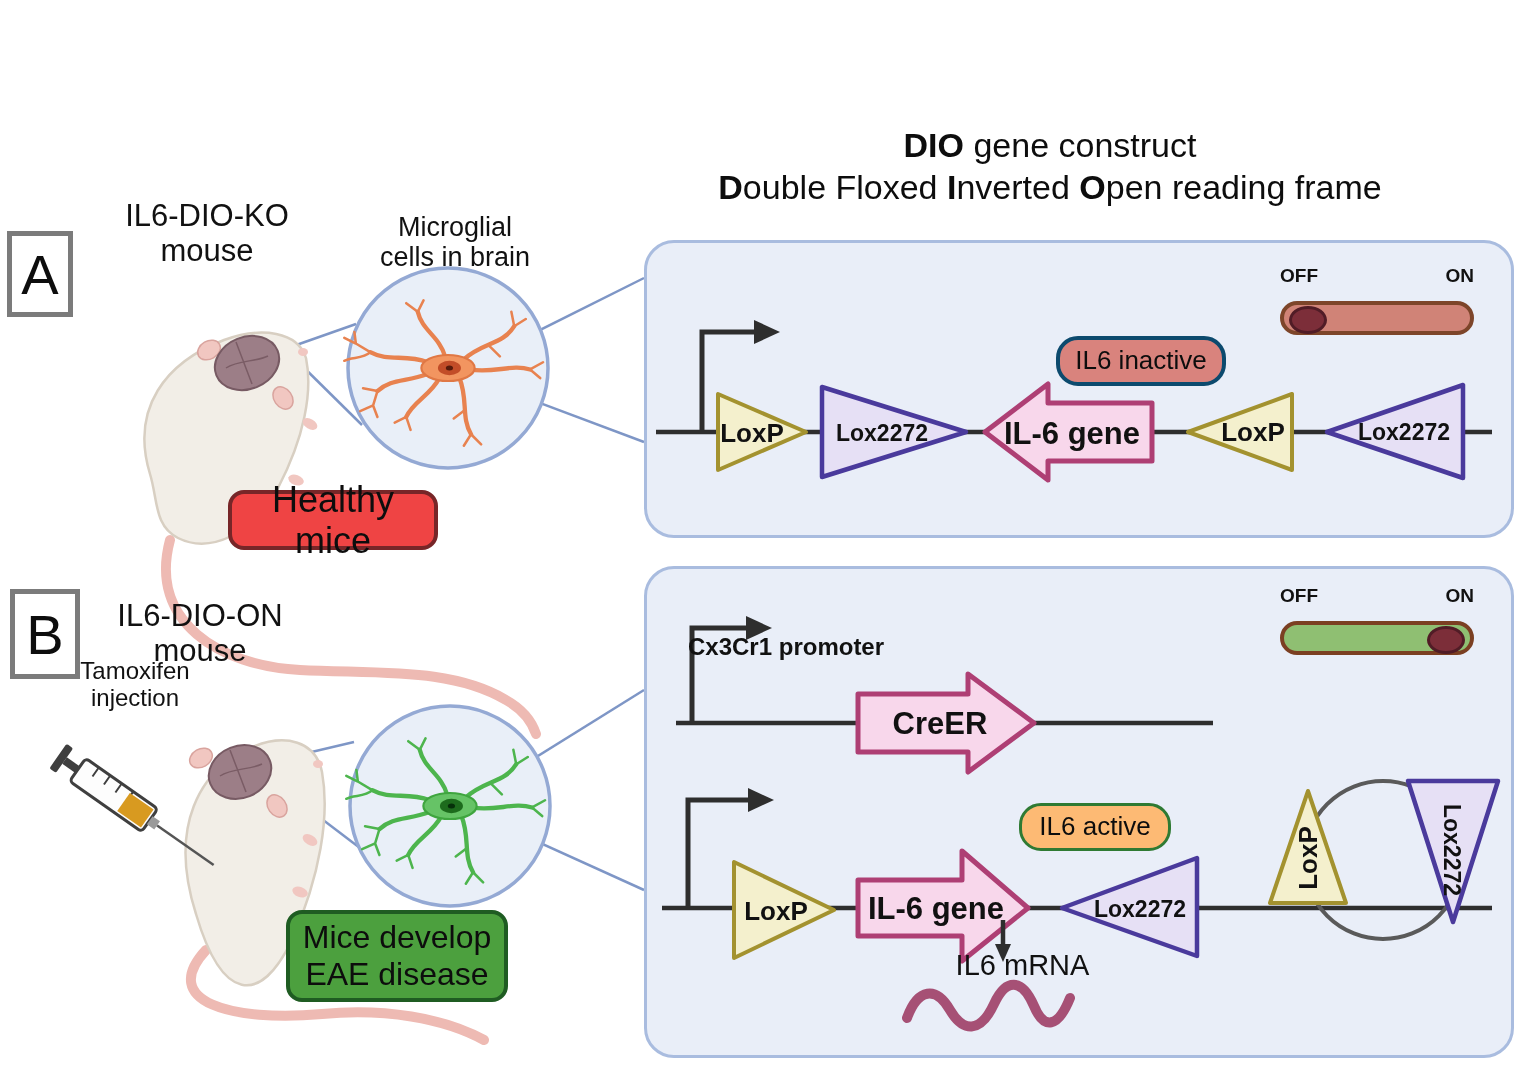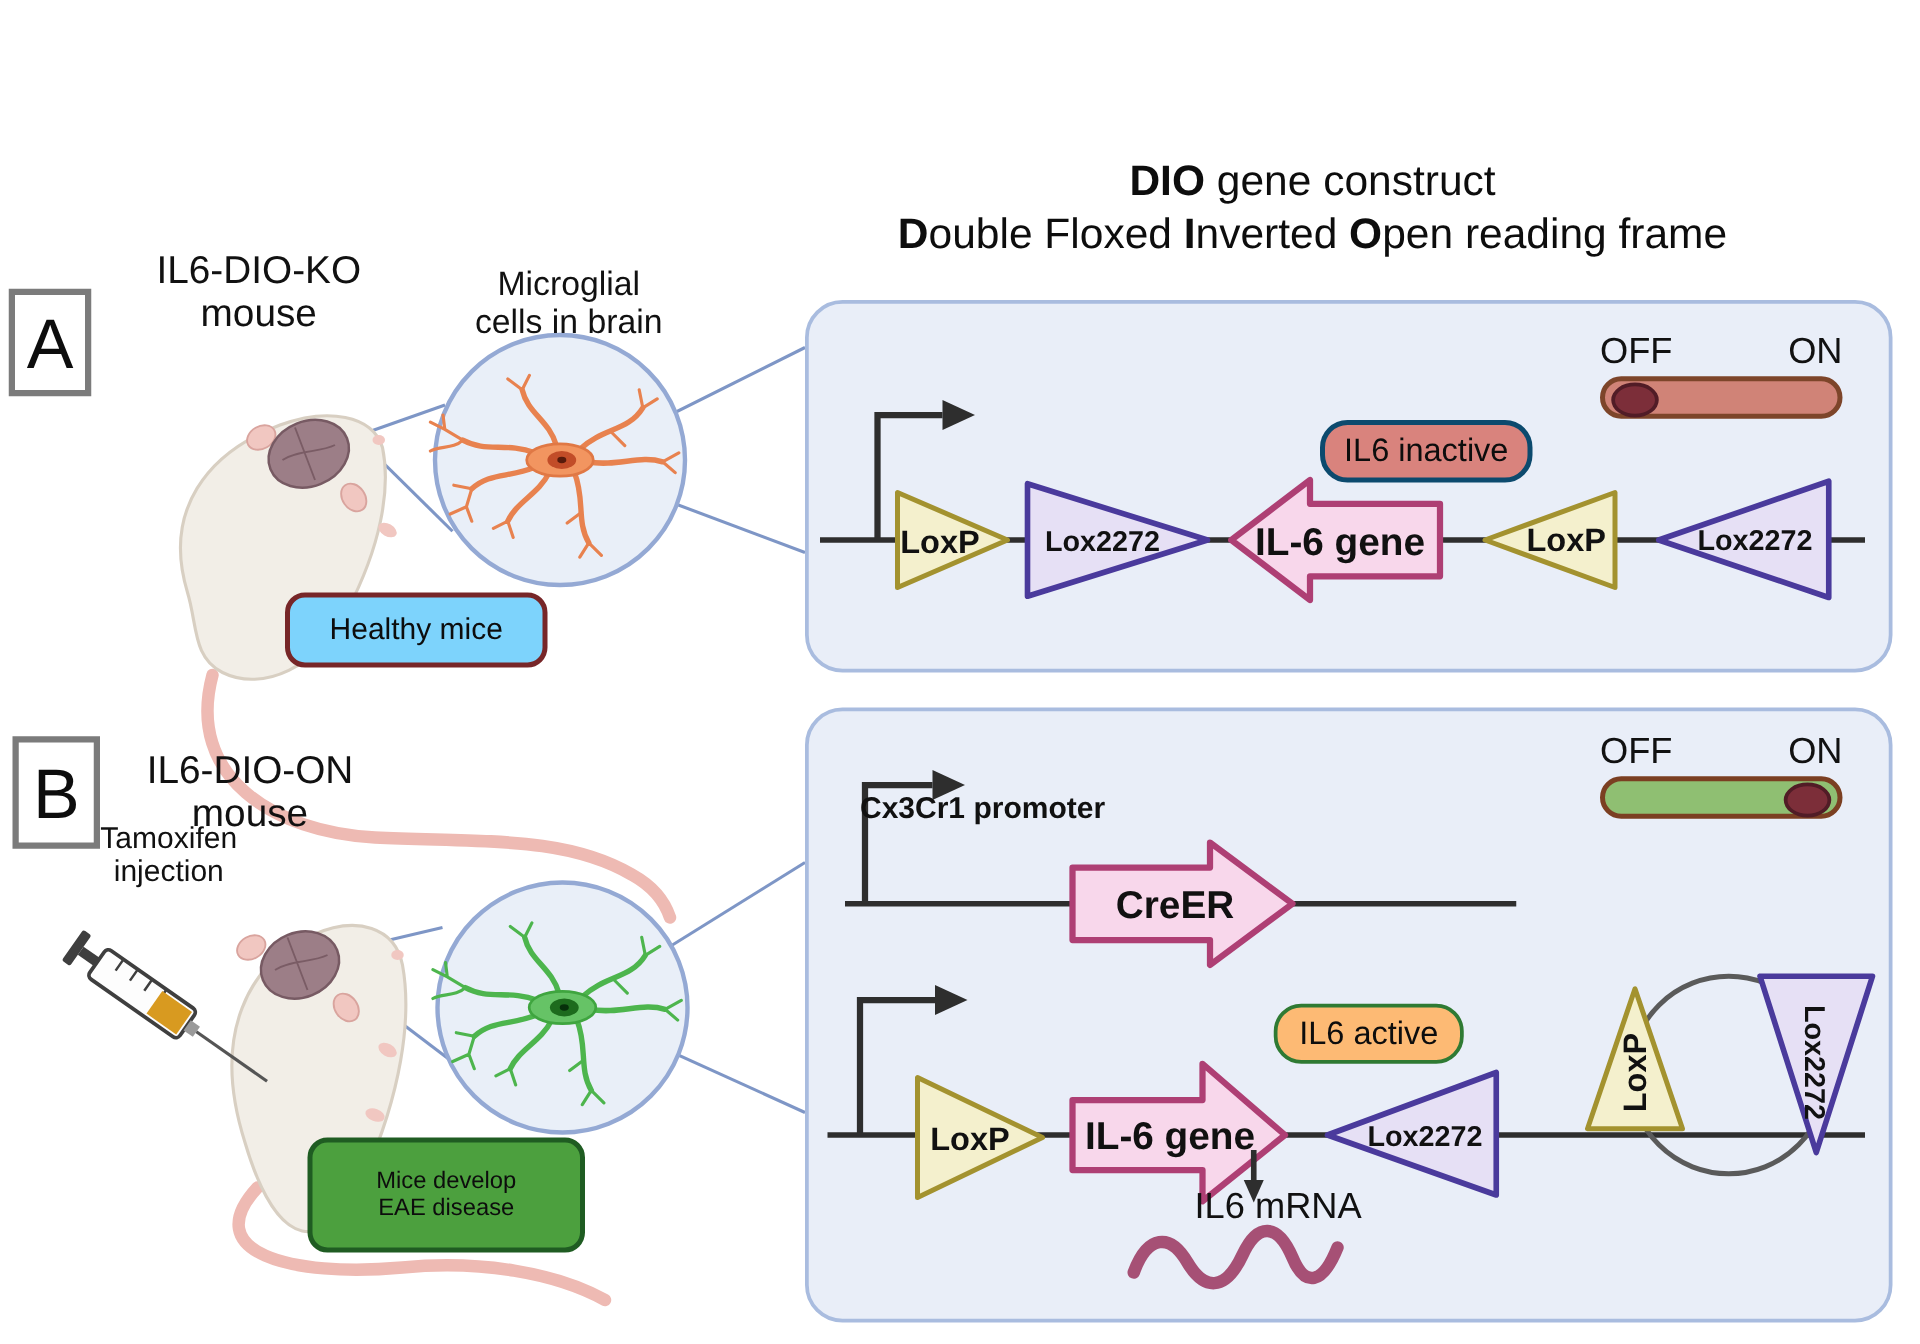--- a/index.html
+++ b/index.html
@@ -7,26 +7,26 @@
          font-family:"Liberation Sans",sans-serif;color:#111;overflow:hidden;}
   svg.layer{position:absolute;left:0;top:0;}
   .abs{position:absolute;}
   .label{white-space:pre-line;text-align:center;line-height:1.12;color:#111;}
   .title{ text-align:center;font-size:34px;line-height:42px;color:#0d0d0d;}
   .title b{font-weight:700;}
   .panel-letter{display:flex;align-items:center;justify-content:center;
     background:#fff;border:5px solid #7b7b7b;font-size:56px;color:#0d0d0d;}
   .badge{display:flex;align-items:center;justify-content:center;text-align:center;
     border-radius:16px;color:#0d0d0d;white-space:pre-line;line-height:1.15;}
-  .badge-healthy{background:#7dd3fc;border:4px solid #772628;font-size:24px;}
-  .badge-eae{background:#4ca03e;border:4px solid #1f5c22;font-size:19px;}
+  .badge-healthy{background:#ef4444;border:4px solid #772628;font-size:36px;margin-top:16px;}
+  .badge-eae{background:#4ca03e;border:4px solid #1f5c22;font-size:32px;margin-left:40px;}
   .badge-pill{border-radius:22px;}
   .badge-inactive{background:#d9837d;border:4px solid #0c4a6e;font-size:26px;}
   .badge-active{background:#fdba74;border:3px solid #2f7a33;font-size:26px;}
-  .toggle-labels{display:flex;justify-content:space-between;font-size:29px;font-weight:400;}
+  .toggle-labels{display:flex;justify-content:space-between;font-size:19px;font-weight:700;}
   .toggle-pill{border-radius:19px;box-sizing:border-box;}
   .pill-off{background:#d08377;border:4px solid #7d452a;}
   .pill-on{background:#8fbf72;border:4px solid #7b3f22;}
   .knob{position:absolute;width:32px;height:22px;border-radius:50%;
         background:#7c2e39;border:3px solid #511c26;top:1px;}
   .cx-label{font-size:24px;font-weight:700;}
   .mrna-label{font-size:29px;}
   
   .connector{stroke:#7e96c6;stroke-width:2.5;fill:none;}
   .circle-zoom{fill:#e9eff8;stroke:#94a9d4;stroke-width:3.5;}

